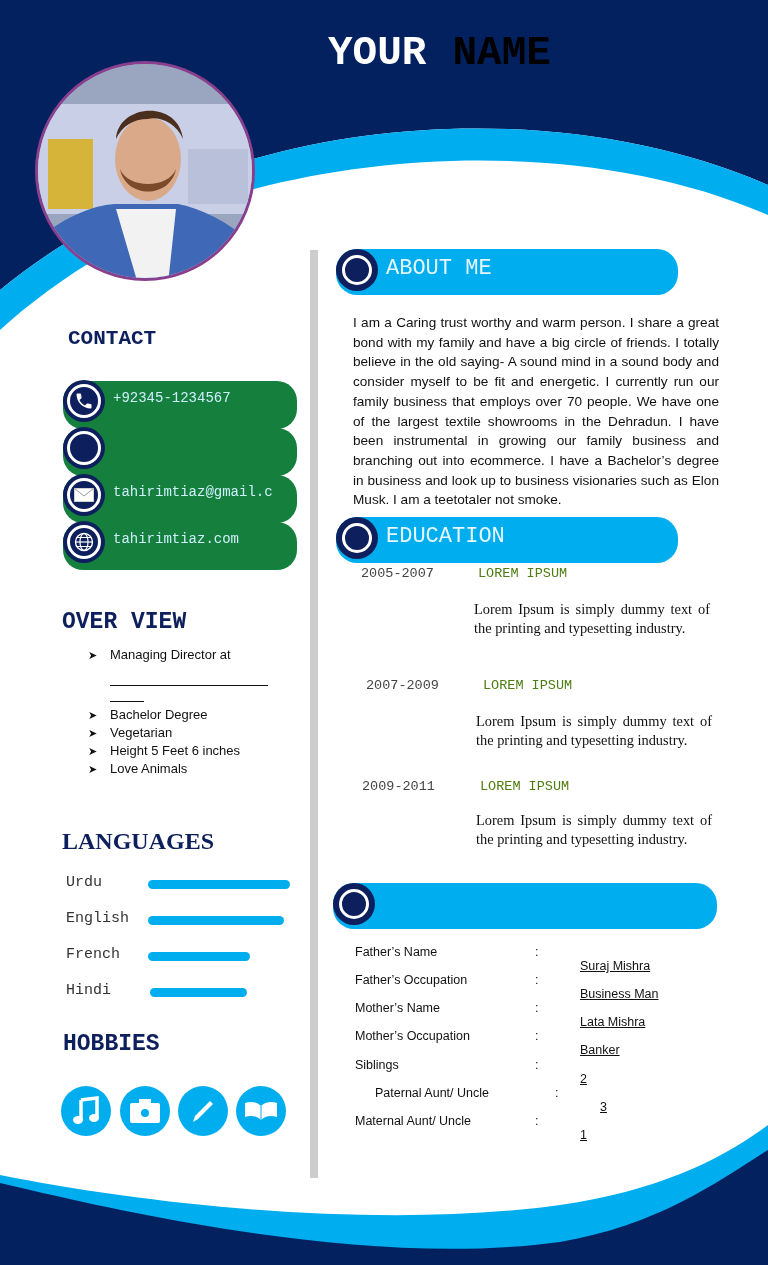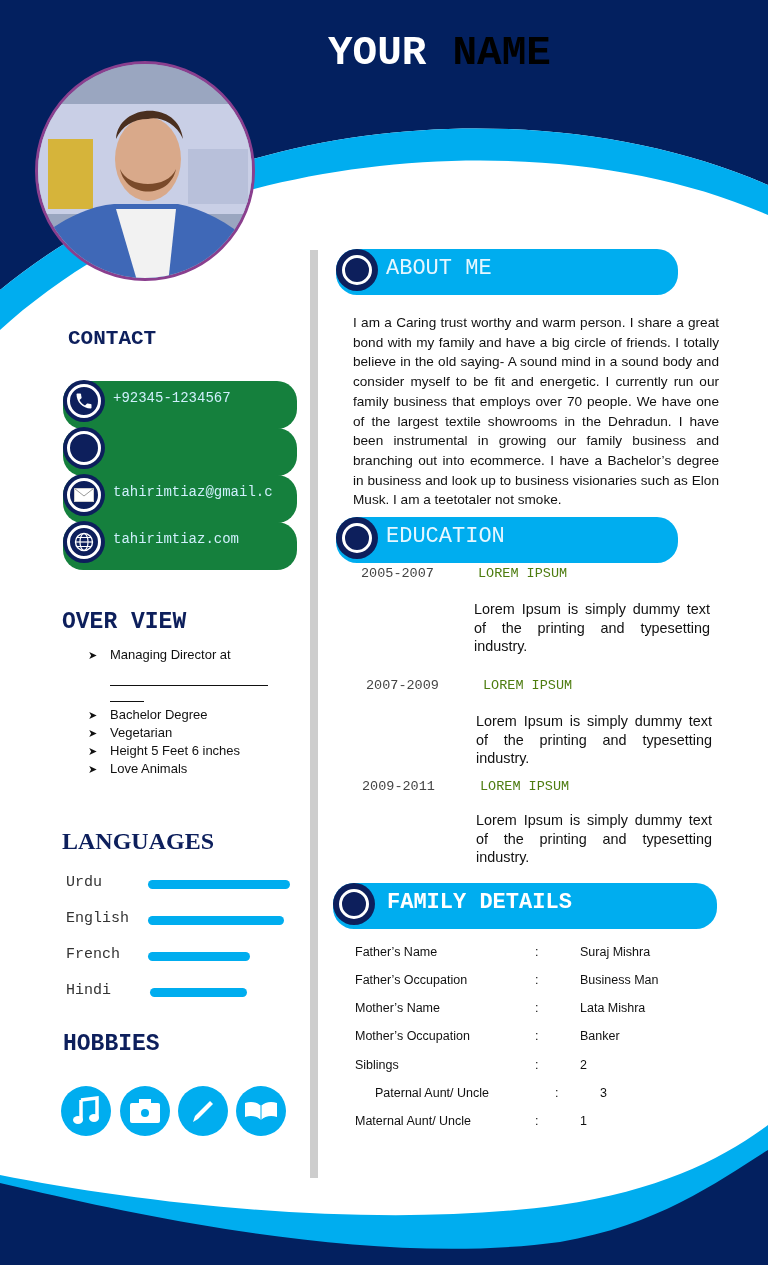--- a/index.html
+++ b/index.html
@@ -38,26 +38,26 @@
   .pill-head { position: absolute; left: 336px; height: 46px; border-radius: 21px; background: #00adef; z-index: 2; }
   .pill-head .ring { position: absolute; left: 0; top: 0; width: 42px; height: 42px; border-radius: 50%; background: #0d1f5c; }
   .pill-head .ring .inner { position: absolute; left: 6px; top: 6px; width: 30px; height: 30px; border-radius: 50%; border: 3px solid #ffffff; background: #0d1f5c; }
   .pill-head .label { position: absolute; left: 50px; top: 7px; font-family: "Liberation Mono", monospace; font-size: 22px; color: #e6f7ff; white-space: nowrap; }
   .pill-head .label.bold { font-weight: bold; color: #ffffff; }
 
   .about-text { position: absolute; left: 353px; top: 313px; width: 366px; font-family: "Liberation Sans", sans-serif; font-size: 13.6px; line-height: 19.7px; color: #111; text-align: justify; z-index: 2; }
 
   .edu-year { position: absolute; font-family: "Liberation Mono", monospace; font-size: 13.5px; color: #444; z-index: 2; white-space: nowrap; }
   .edu-title { position: absolute; font-family: "Liberation Mono", monospace; font-size: 13.5px; color: #4d7c0f; z-index: 2; white-space: nowrap; }
-  .edu-desc { position: absolute; width: 236px; font-family: Liberation Sans, sans-serif; font-size: 14.4px; line-height: 18.5px; color: #111; text-align: justify; z-index: 2; }
+  .edu-desc { position: absolute; width: 236px; font-family: Liberation Serif, serif; font-size: 14.4px; line-height: 18.5px; color: #111; text-align: justify; z-index: 2; }
 
   .fam-row { position: absolute; left: 355px; width: 360px; height: 20px; z-index: 2; font-family: "Liberation Sans", sans-serif; font-size: 12.5px; color: #111; }
   .fam-row .k { position: absolute; left: 0; top: 0; white-space: nowrap; }
   .fam-row .c { position: absolute; left: 180px; top: 0; }
-  .fam-row .v { position: absolute; left: 225px; top: 0; white-space: nowrap; }
+  .fam-row .v { position: absolute; left: 225px; top: 14px; white-space: nowrap; text-decoration: underline; }
 </style>
 </head>
 <body>
 
 <svg class="bg-svg" viewBox="0 0 768 1265" xmlns="http://www.w3.org/2000/svg">
 
   <path d="M0,0 L768,0 L768,185 C620,120 420,110 250,160 C150,190 60,240 0,290 Z" fill="#03205f"></path>
 
   <path d="M0,290 C60,240 150,190 250,160 C420,110 620,120 768,185 L768,215 C620,150 420,145 250,190 C150,220 60,275 0,330 Z" fill="#00adef"></path>
 
@@ -214,21 +214,20 @@
 <div class="edu-desc" style="left:476px; top:712px;">Lorem Ipsum is simply dummy text of the printing and typesetting industry.</div>
 
 <div class="edu-year" style="left:362px; top:779px;">2009-2011</div>
 <div class="edu-title" style="left:480px; top:779px;">LOREM IPSUM</div>
 <div class="edu-desc" style="left:476px; top:811px;">Lorem Ipsum is simply dummy text of the printing and typesetting industry.</div>
 
 <div class="pill-head" style="left:333px; top:883px; width:384px;">
   <div class="ring">
       <div class="inner"></div>
     </div>
-  <span class="label bold" style="left:54px;">FAMILY DETAILS</span>
 </div>
 
 <div class="fam-row" style="top:945px;">
   <span class="k">Father’s Name</span>
   <span class="c">:</span>
   <span class="v">Suraj Mishra</span>
 </div>
 <div class="fam-row" style="top:973px;">
   <span class="k">Father’s Occupation</span>
   <span class="c">:</span>

